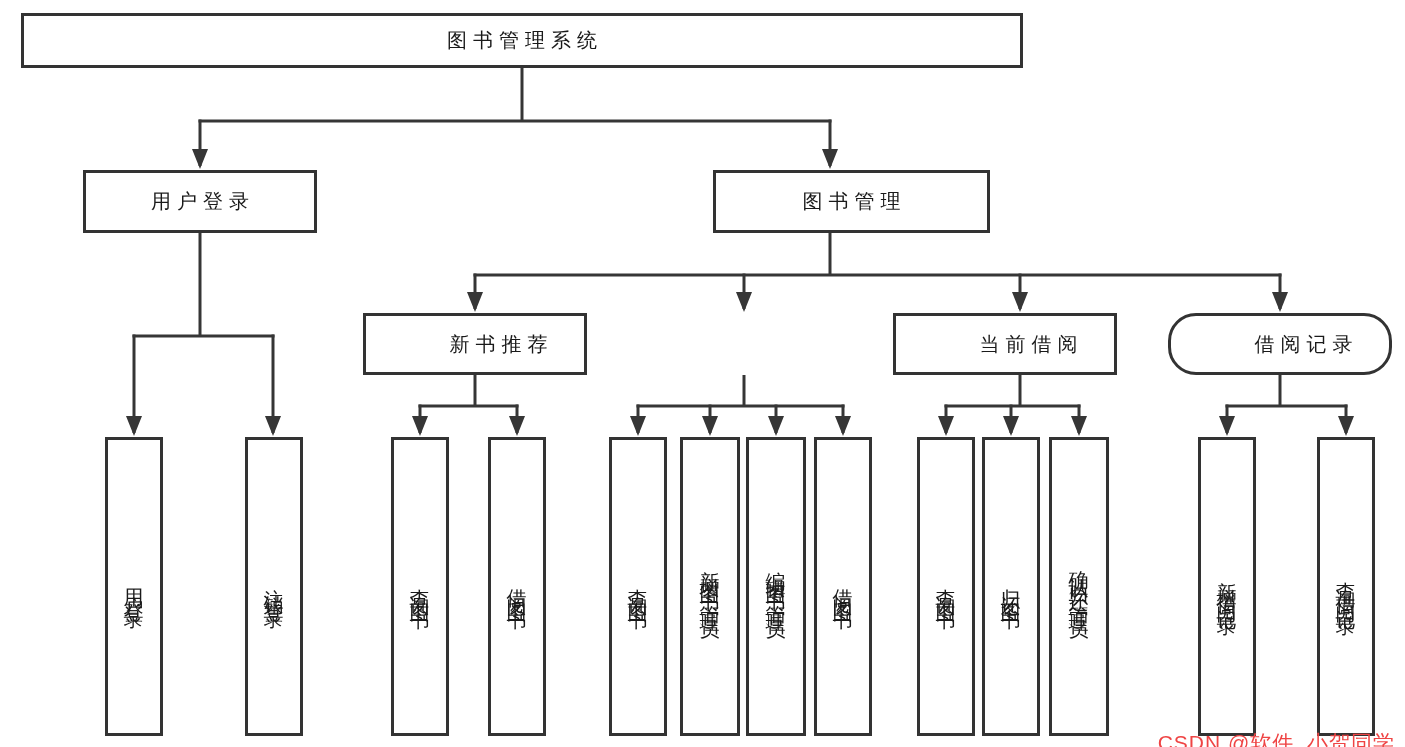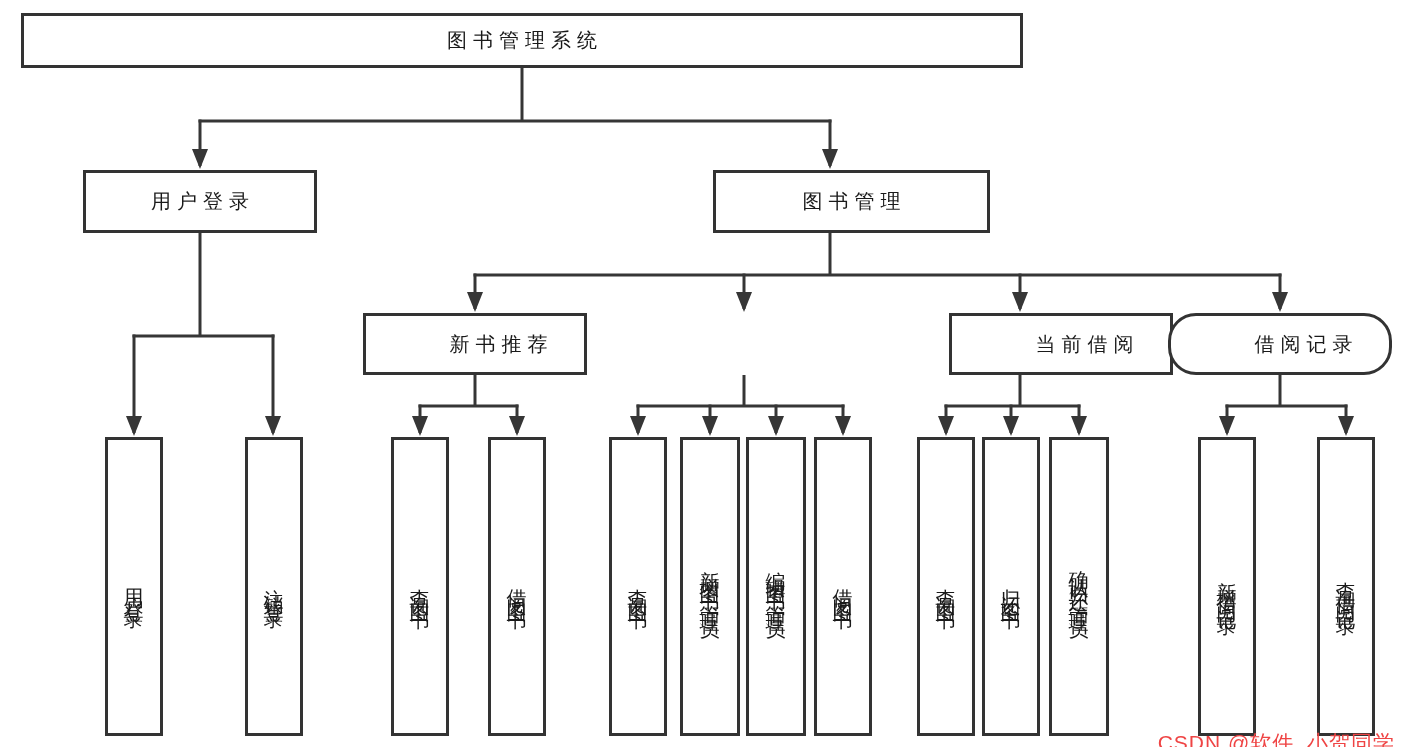--- a/index.html
+++ b/index.html
@@ -37,21 +37,21 @@
   }
   
   .n-root{left:21px;top:13px;width:1002px;height:55px;}
   
   .n-user-login{left:83px;top:170px;width:234px;height:63px;}
   .n-book-mgmt{left:713px;top:170px;width:277px;height:63px;}
   
   .n-l3{top:313px;width:224px;height:62px;padding-left:47px;}
   .n-new-book{left:363px;}
   .n-book-borrow{left:632px;}
-  .n-cur-borrow{left:949px;}
+  .n-cur-borrow{left:893px;}
   .n-borrow-rec{left:1168px;border-radius:28px;}
   
   .leaf{top:437px;width:58px;height:299px;}
   .l-ul-login{left:105px;}
   .l-ul-logout{left:245px;}
   .l-nb-query{left:391px;}
   .l-nb-borrow{left:488px;}
   .l-bb-query{left:609px;}
   .l-bb-add{left:680px;width:60px;}
   .l-bb-edit{left:746px;width:60px;}

